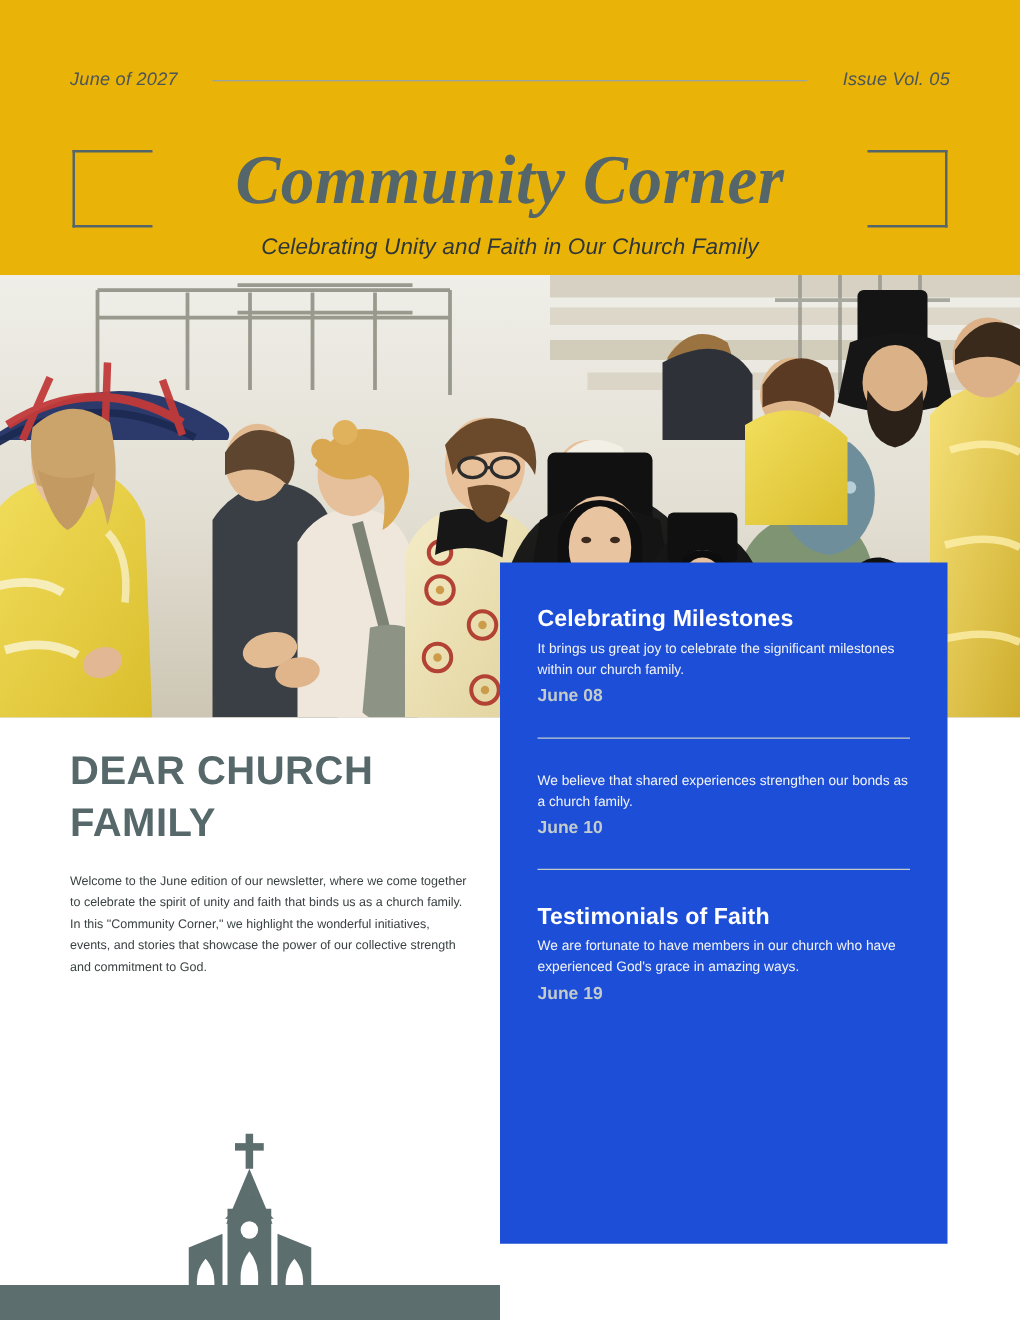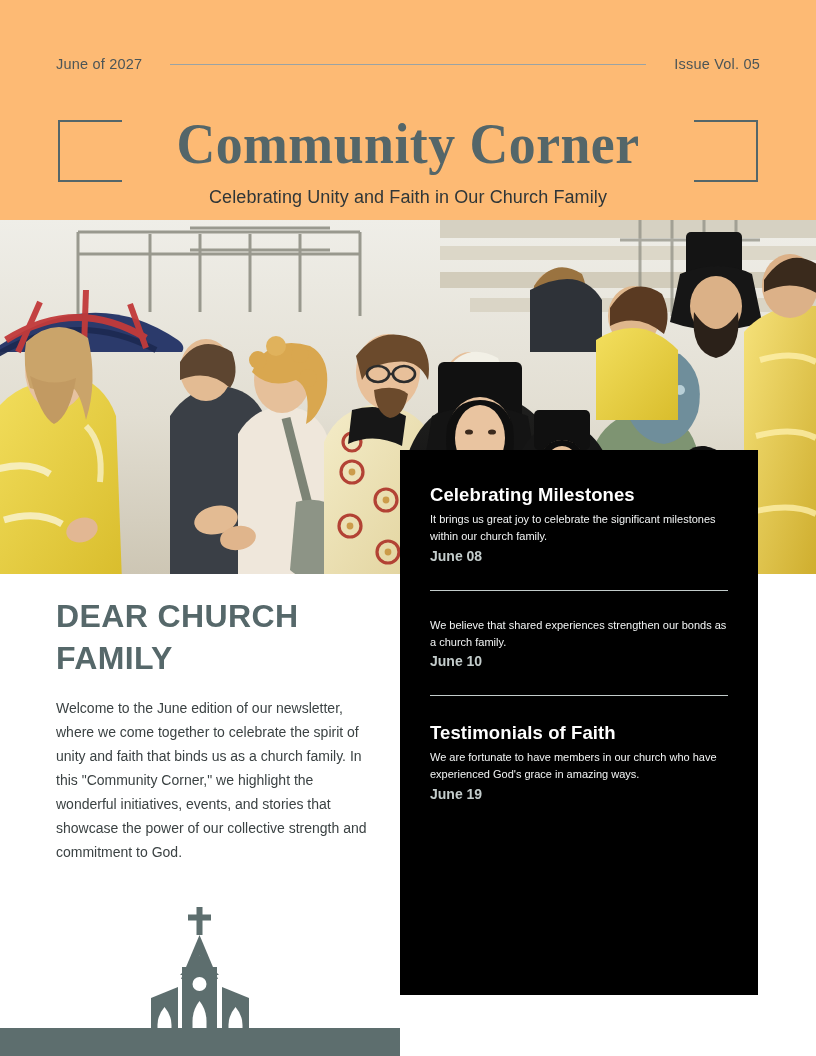--- a/index.html
+++ b/index.html
@@ -15,21 +15,22 @@
     font-family: "Liberation Sans", sans-serif;
     color: #3c4445;
   }
 
   
   .masthead {
     position: absolute;
     left: 0; top: 0;
     width: 816px;
     height: 220px;
-    background: #fdba74;
+    background: #eab308;
+    font-style: italic;
   }
   .issue-row {
     position: absolute;
     left: 56px; right: 56px; top: 52px;
     height: 24px;
     display: flex;
     align-items: center;
     justify-content: space-between;
   }
   .issue-date, .issue-vol {
@@ -89,21 +90,21 @@
     background: #cfc9b8;
   }
   .hero-svg { display: block; width: 816px; height: 354px; }
 
   
   .side-card {
     position: absolute;
     left: 400px; top: 450px;
     width: 358px;
     height: 545px;
-    background: #000000;
+    background: #1d4ed8;
     box-sizing: border-box;
     padding: 34px 30px 0 30px;
     color: #ffffff;
   }
   .side-item { position: relative; }
   .side-title {
     font-size: 18.5px;
     font-weight: 700;
     color: #ffffff;
     margin: 0 0 5px 0;
@@ -137,21 +138,21 @@
   .article-head {
     font-size: 32px;
     font-weight: 700;
     line-height: 1.3;
     color: #56686a;
     letter-spacing: .4px;
     margin: 0 0 18px 0;
     text-transform: uppercase;
   }
   .article-body {
-    font-size: 14px;
+    font-size: 10px;
     line-height: 1.71;
     color: #3b4243;
     margin: 0;
   }
 
   
   .church {
     position: absolute;
     left: 135px; top: 905px;
     width: 130px;

